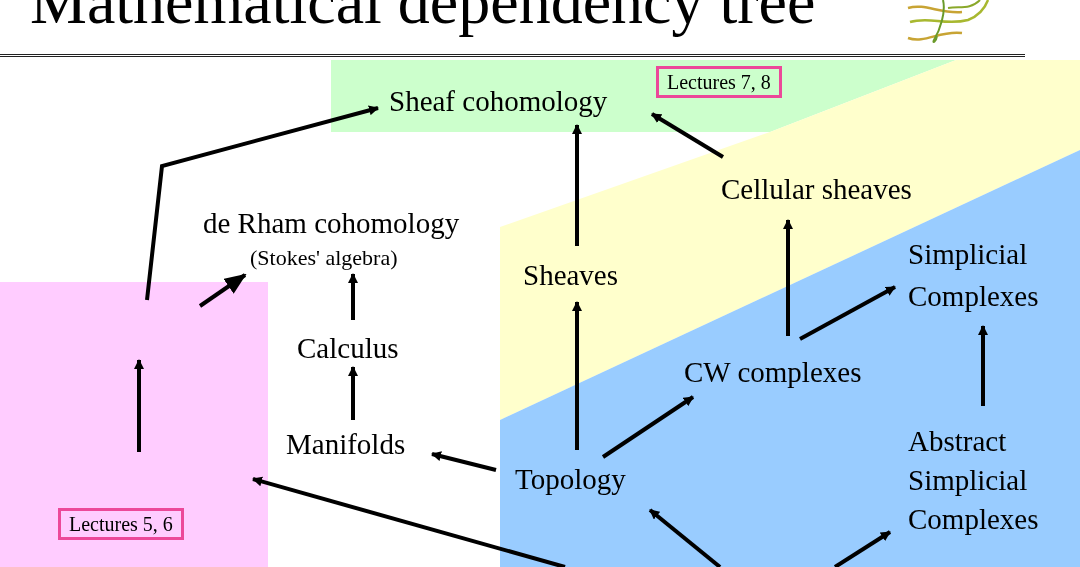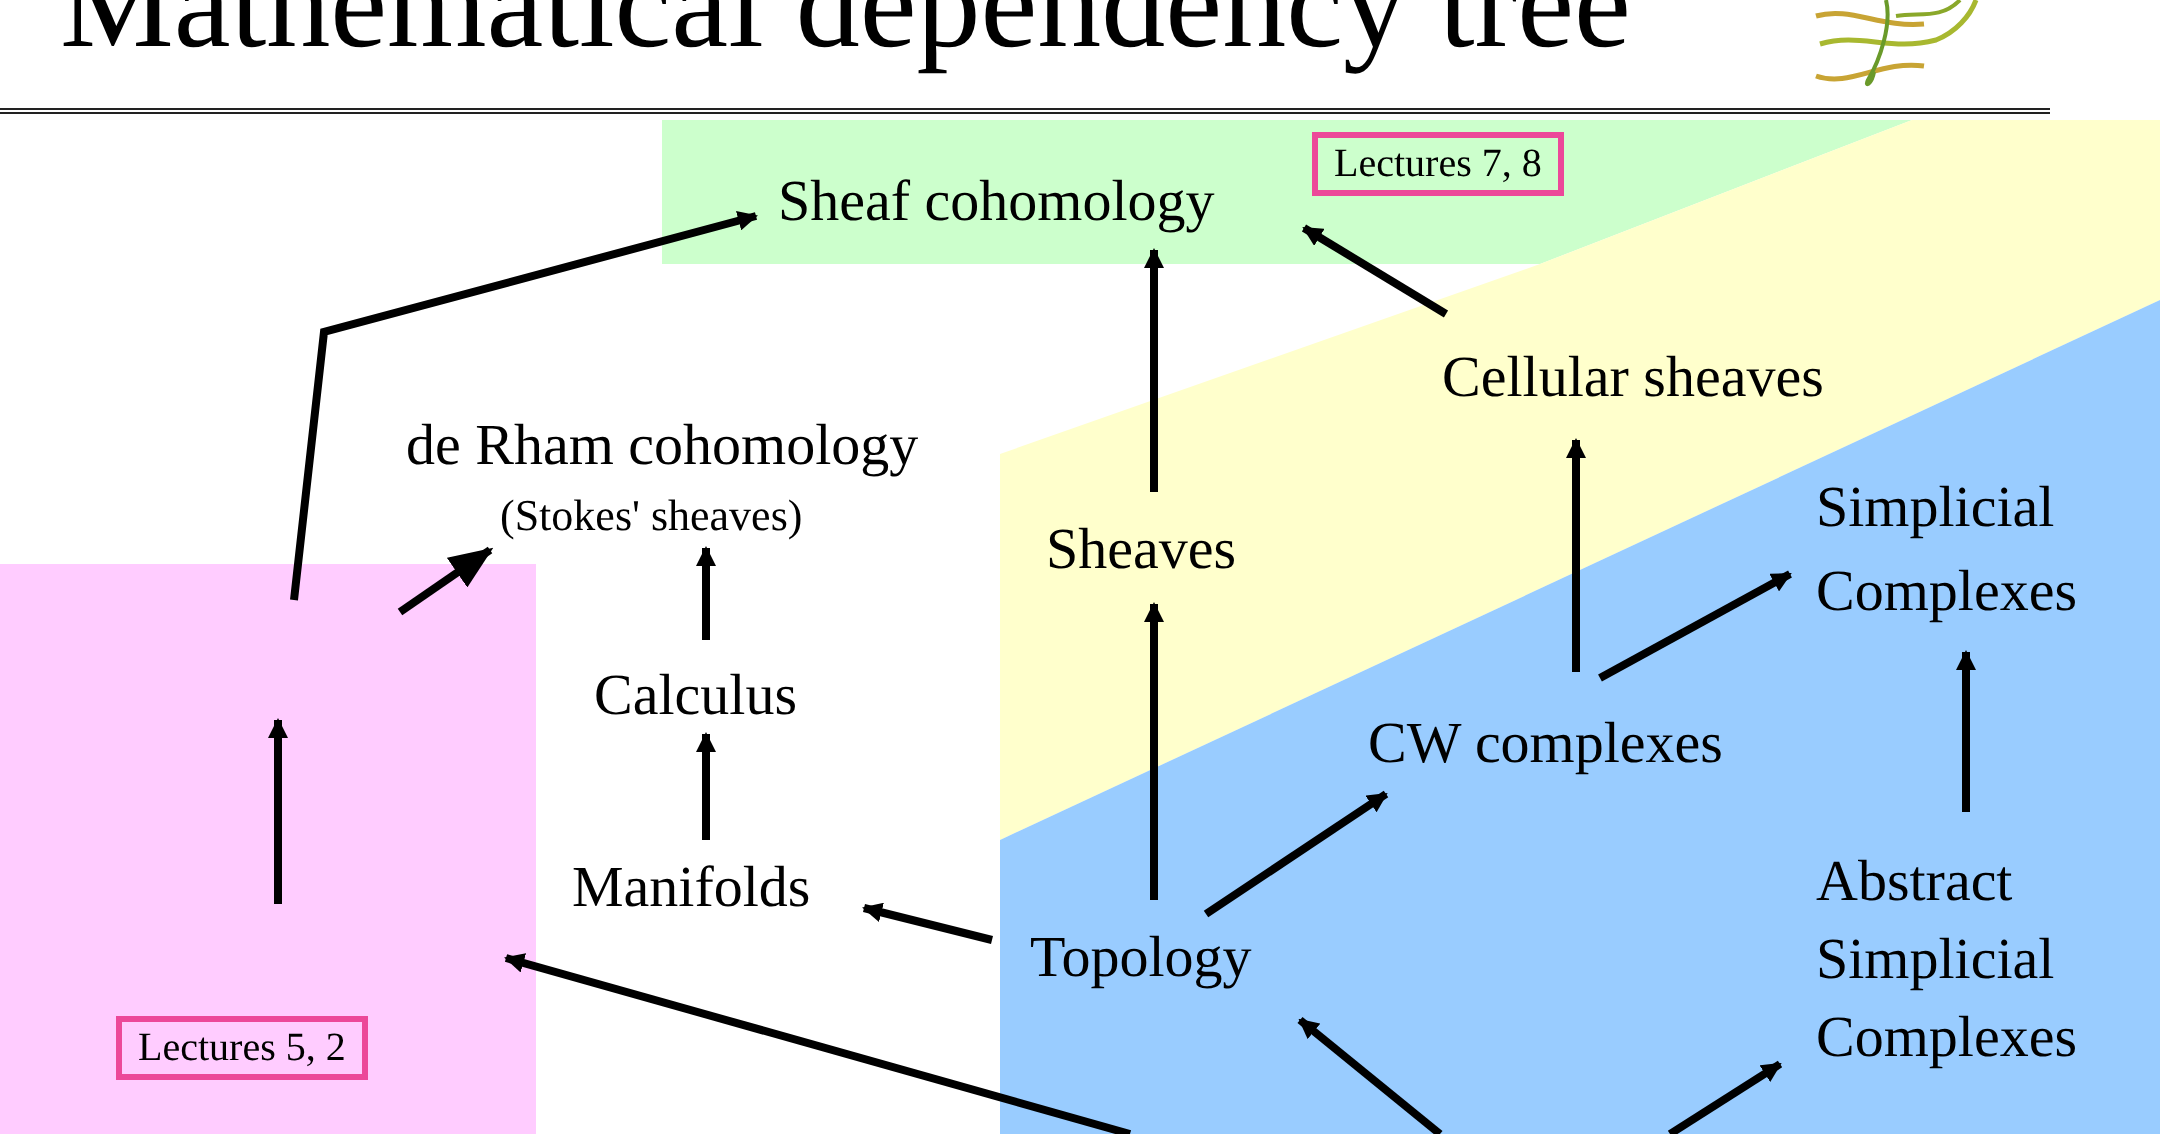--- a/index.html
+++ b/index.html
@@ -81,33 +81,33 @@
       <line x1="835" y1="567" x2="890" y2="532" marker-end="url(#ah)"></line>
     </g>
   </svg>
 
   <div class="node" style="left:389px; top:84px;text-align:right;">Sheaf cohomology</div>
   <div class="lecture" style="left:656px; top:66px;">Lectures 7, 8</div>
 
   <div class="node" style="left:677px; top:172px;margin-left:44px;">Cellular sheaves</div>
 
   <div class="node" style="left:203px; top:206px;">de Rham cohomology</div>
-  <div class="node sub" style="left:250px; top:245px;">(Stokes' sheaves)</div>
+  <div class="node sub" style="left:250px; top:245px;">(Stokes' algebra)</div>
 
   <div class="node" style="left:523px; top:258px;">Sheaves</div>
 
   <div class="node" style="left:908px; top:237px;">Simplicial</div>
   <div class="node" style="left:908px; top:279px;">Complexes</div>
 
   <div class="node" style="left:297px; top:331px;">Calculus</div>
   <div class="node" style="left:684px; top:355px;">CW complexes</div>
 
   <div class="node" style="left:908px; top:424px;">Abstract</div>
 
   <div class="node" style="left:286px; top:427px;">Manifolds</div>
   <div class="node" style="left:908px; top:463px;">Simplicial</div>
   <div class="node" style="left:908px; top:502px;">Complexes</div>
 
   <div class="node" style="left:515px; top:462px;">Topology</div>
 
-  <div class="lecture" style="left:58px; top:508px;">Lectures 5, 2</div>
+  <div class="lecture" style="left:58px; top:508px;">Lectures 5, 6</div>
 
 </div>
 
 </body></html>

